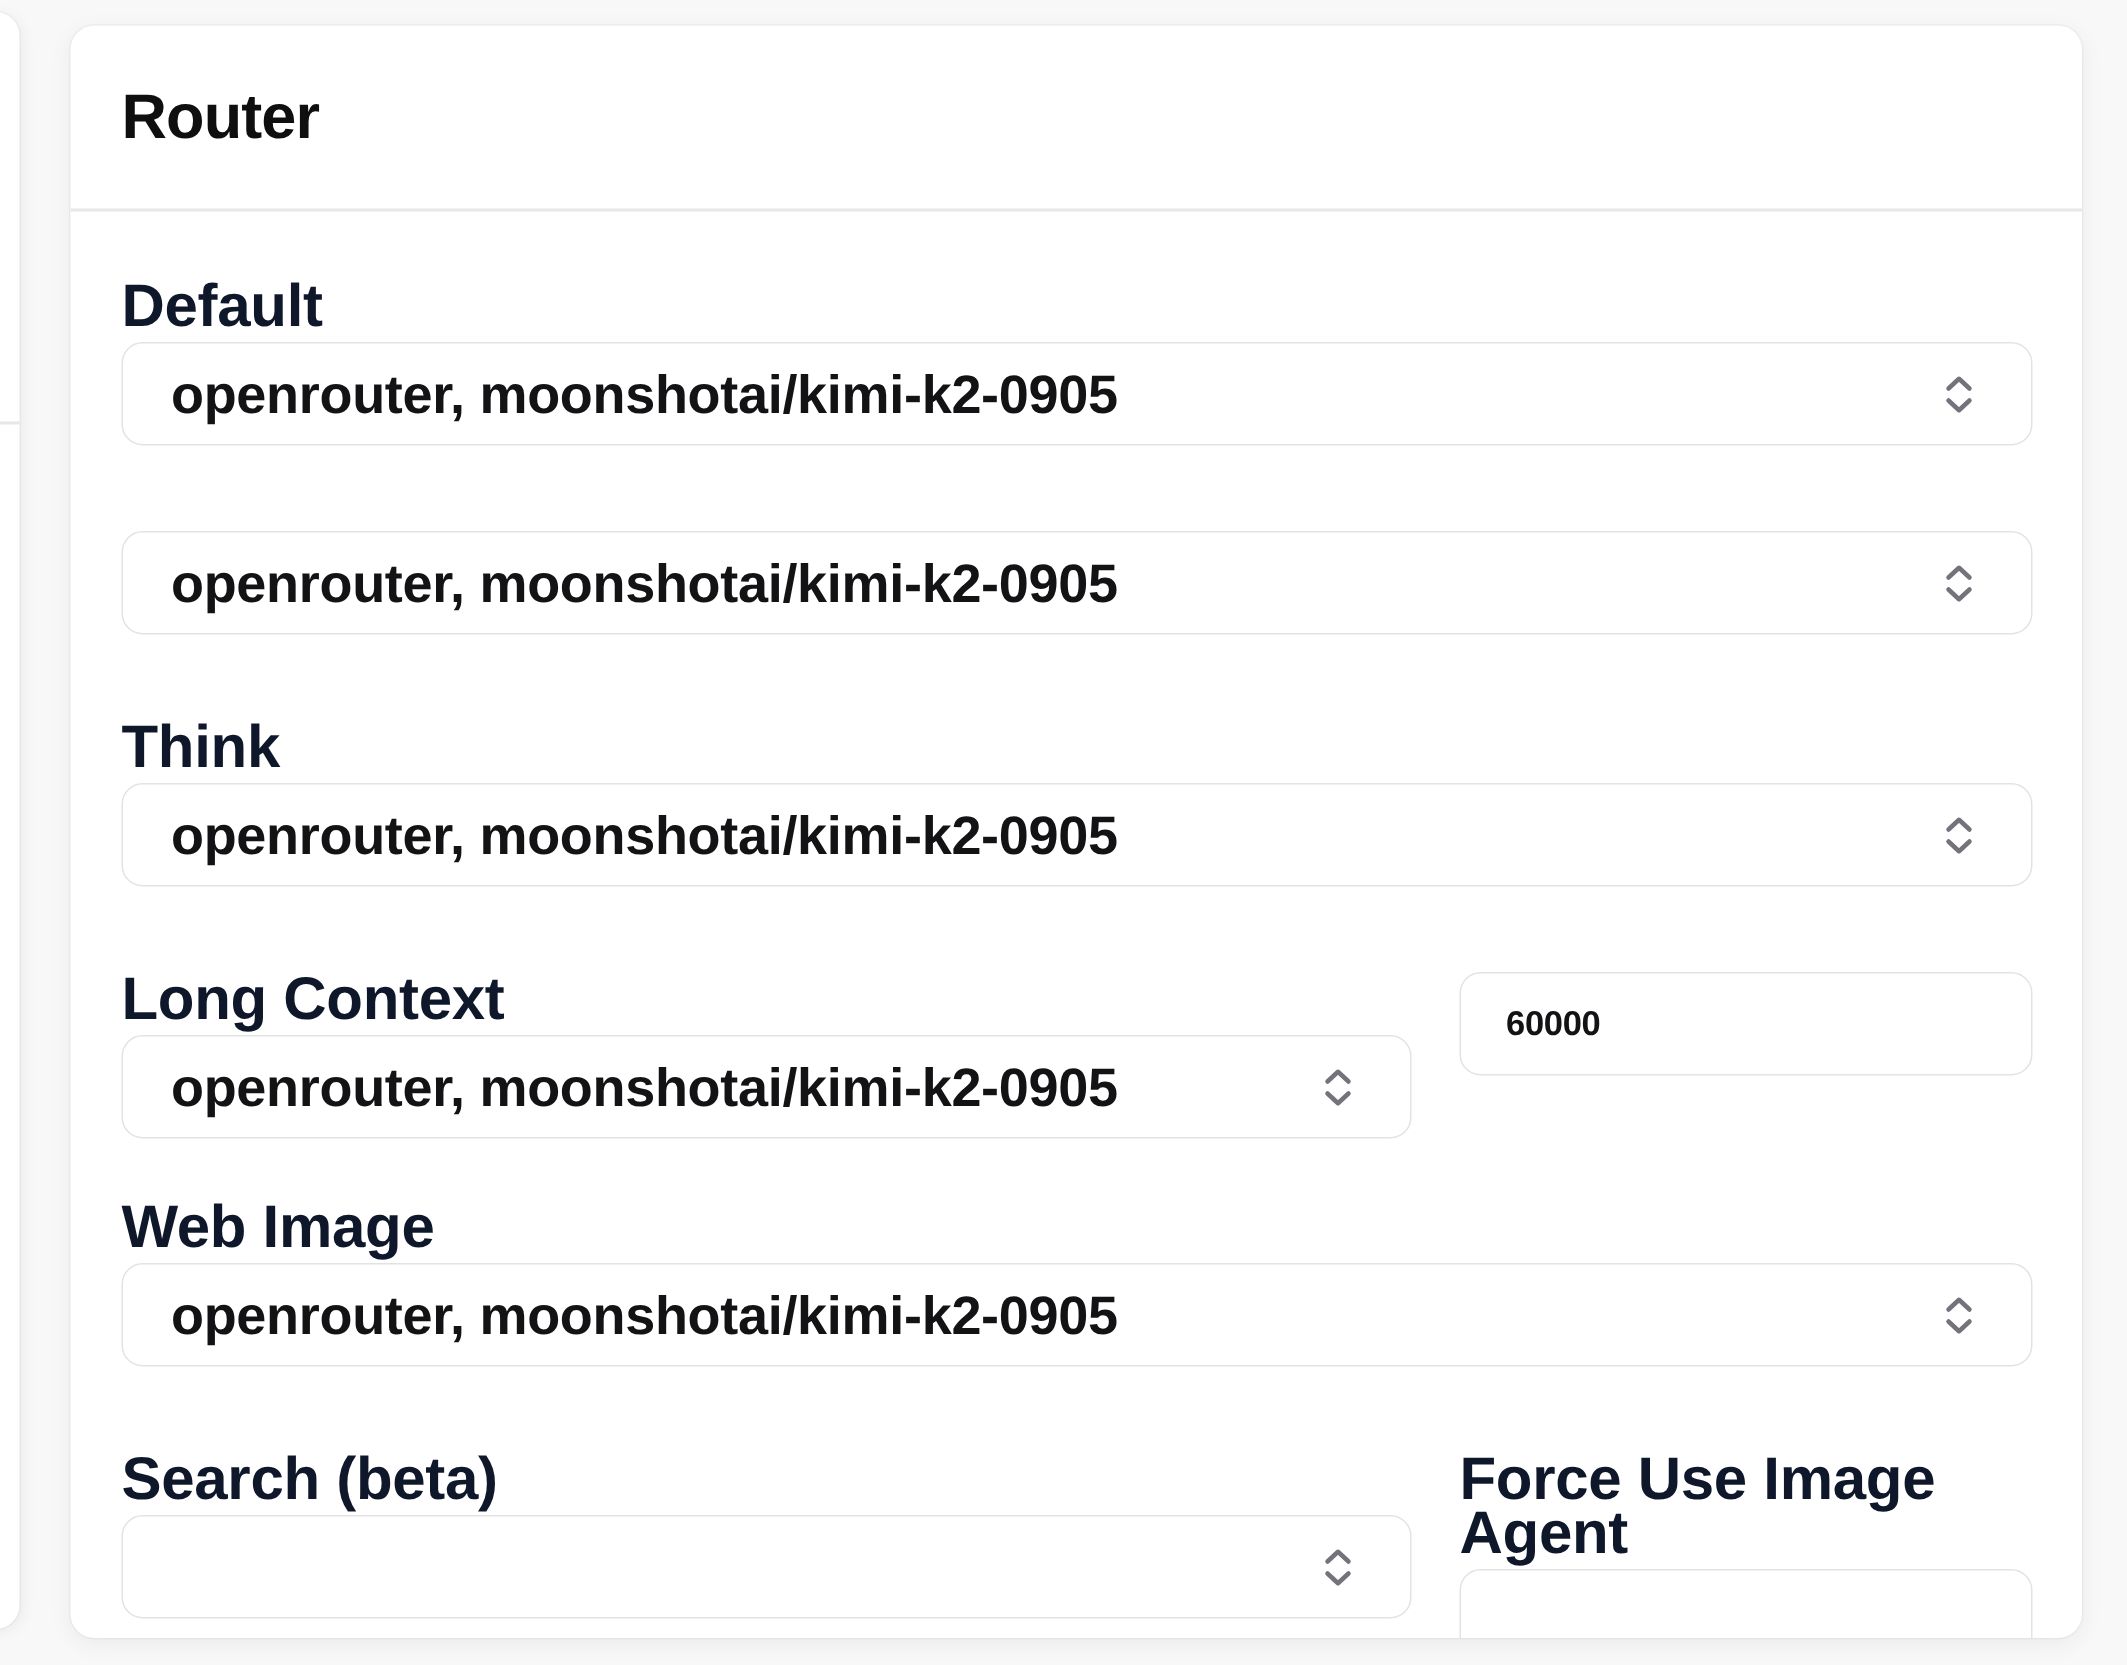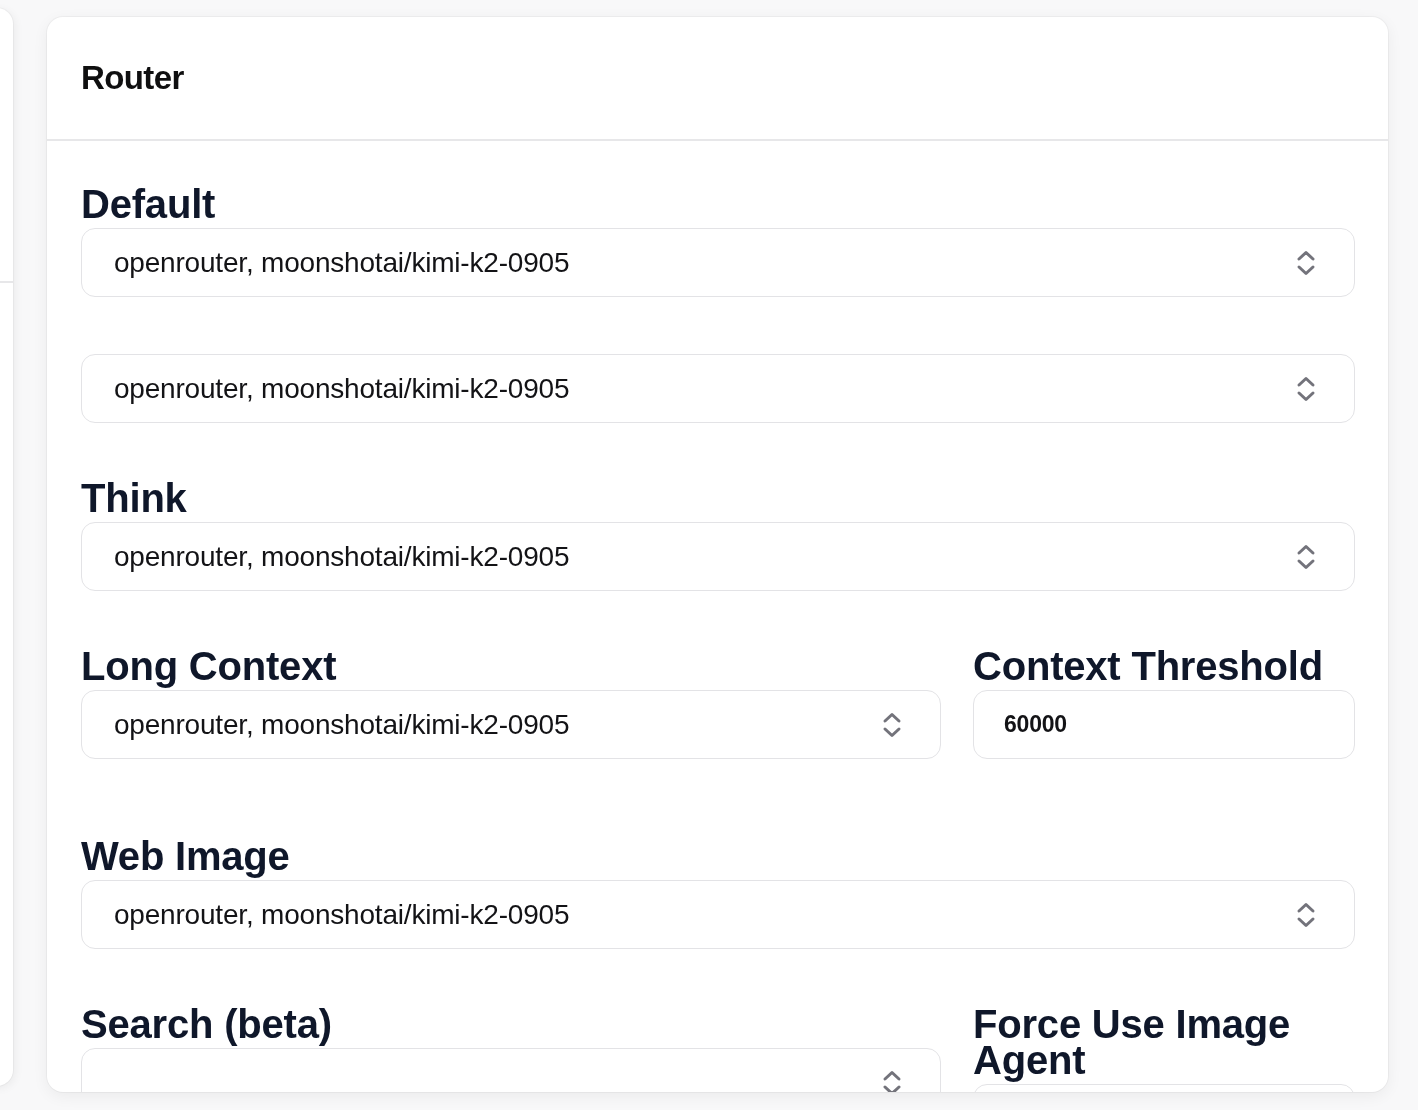--- a/index.html
+++ b/index.html
@@ -37,35 +37,35 @@
     box-shadow: 0 0 0 1px rgba(0,0,0,0.035), 0 4px 16px rgba(0,0,0,0.06);
     overflow: hidden;
   }
   .card-header {
     height: 122px;
     display: flex;
     align-items: center;
     padding: 0 34px;
   }
   .card-title {
-    font-size: 33px;
+    font-size: 42px;
     font-weight: 700;
     letter-spacing: -0.6px;
     color: #0f0f10;
   }
   .card-divider { height: 2px; background: #e7e7e9; }
 
   .card-body { padding: 45px 33px 0 34px; }
 
   .field { margin-bottom: 57px; }
   .field-row {
     display: grid;
     grid-template-columns: 860px 382px;
     gap: 32px;
-    margin-bottom: 79px;
+    margin-bottom: 41px;
   }
   .field-row .field { margin-bottom: 0; }
 
   .field-label {
     display: block;
     font-size: 40px;
     line-height: 36px;
     font-weight: 600;
     letter-spacing: -0.2px;
     margin-bottom: 6px;
@@ -77,22 +77,22 @@
     height: 69px;
     background: #ffffff;
     border: 1.5px solid #e3e3e6;
     border-radius: 14px;
     display: flex;
     align-items: center;
     padding: 0 84px 0 32px;
     cursor: pointer;
   }
   .select-value {
-    font-size: 28px;
-    font-weight: 400;
+    font-size: 36px;
+    font-weight: 700;
     letter-spacing: -0.2px;
     white-space: nowrap;
     overflow: hidden;
     text-overflow: ellipsis;
     color: #131316;
   }
   .chevron {
     position: absolute;
     right: 35px;
     top: 50%;
@@ -169,21 +169,20 @@
         <span class="field-label">Long Context</span>
         <div class="select">
           <span class="select-value">openrouter, moonshotai/kimi-k2-0905</span>
           <svg class="chevron" viewBox="0 0 26 30" fill="none">
             <path d="M6 11 L13 4.5 L20 11" stroke="#73737b" stroke-width="3" stroke-linecap="round" stroke-linejoin="round"></path>
             <path d="M6 19 L13 25.5 L20 19" stroke="#73737b" stroke-width="3" stroke-linecap="round" stroke-linejoin="round"></path>
           </svg>
         </div>
       </div>
       <div class="field">
-        <span class="field-label">Context Threshold</span>
         <input class="text-input" type="text" value="60000" style="">
       </div>
     </div>
 
     <div class="field">
       <span class="field-label">Web Image</span>
       <div class="select">
         <span class="select-value">openrouter, moonshotai/kimi-k2-0905</span>
         <svg class="chevron" viewBox="0 0 26 30" fill="none">
           <path d="M6 11 L13 4.5 L20 11" stroke="#73737b" stroke-width="3" stroke-linecap="round" stroke-linejoin="round"></path>

